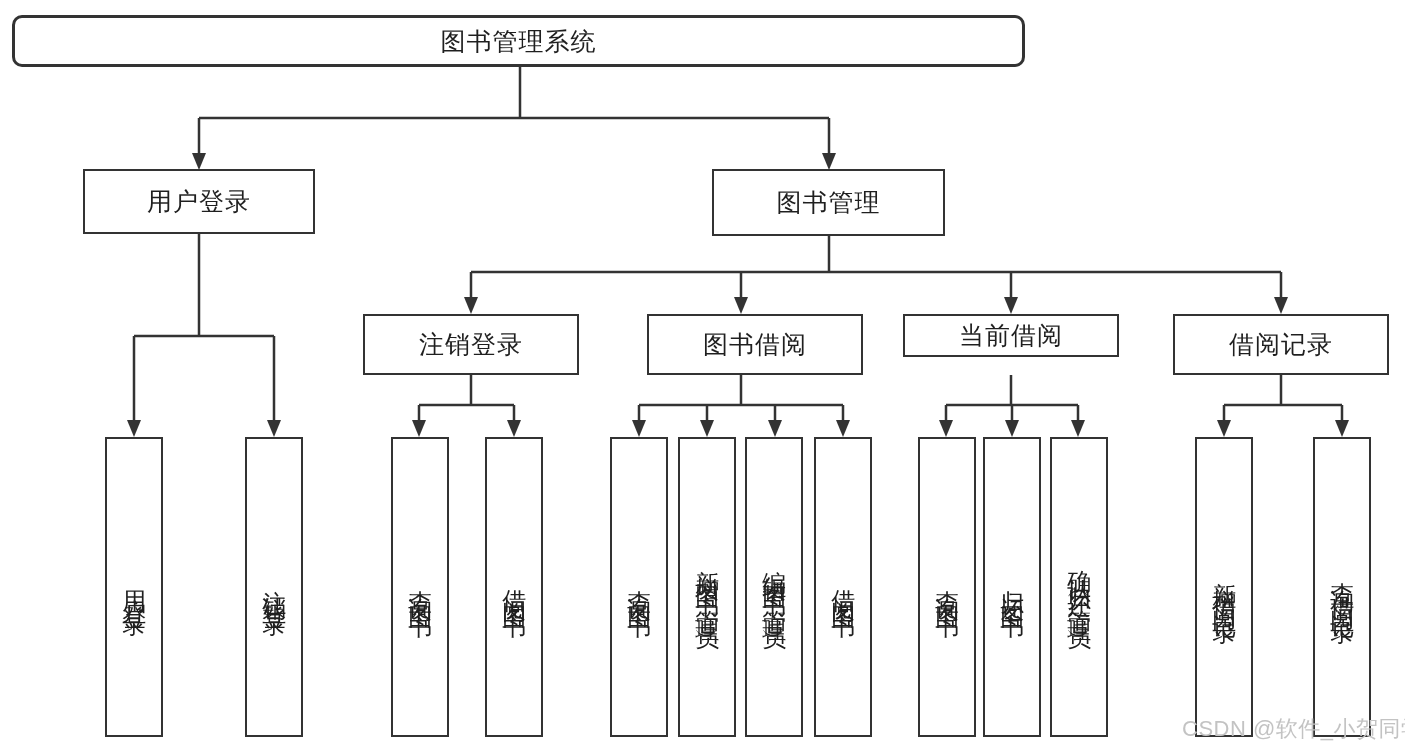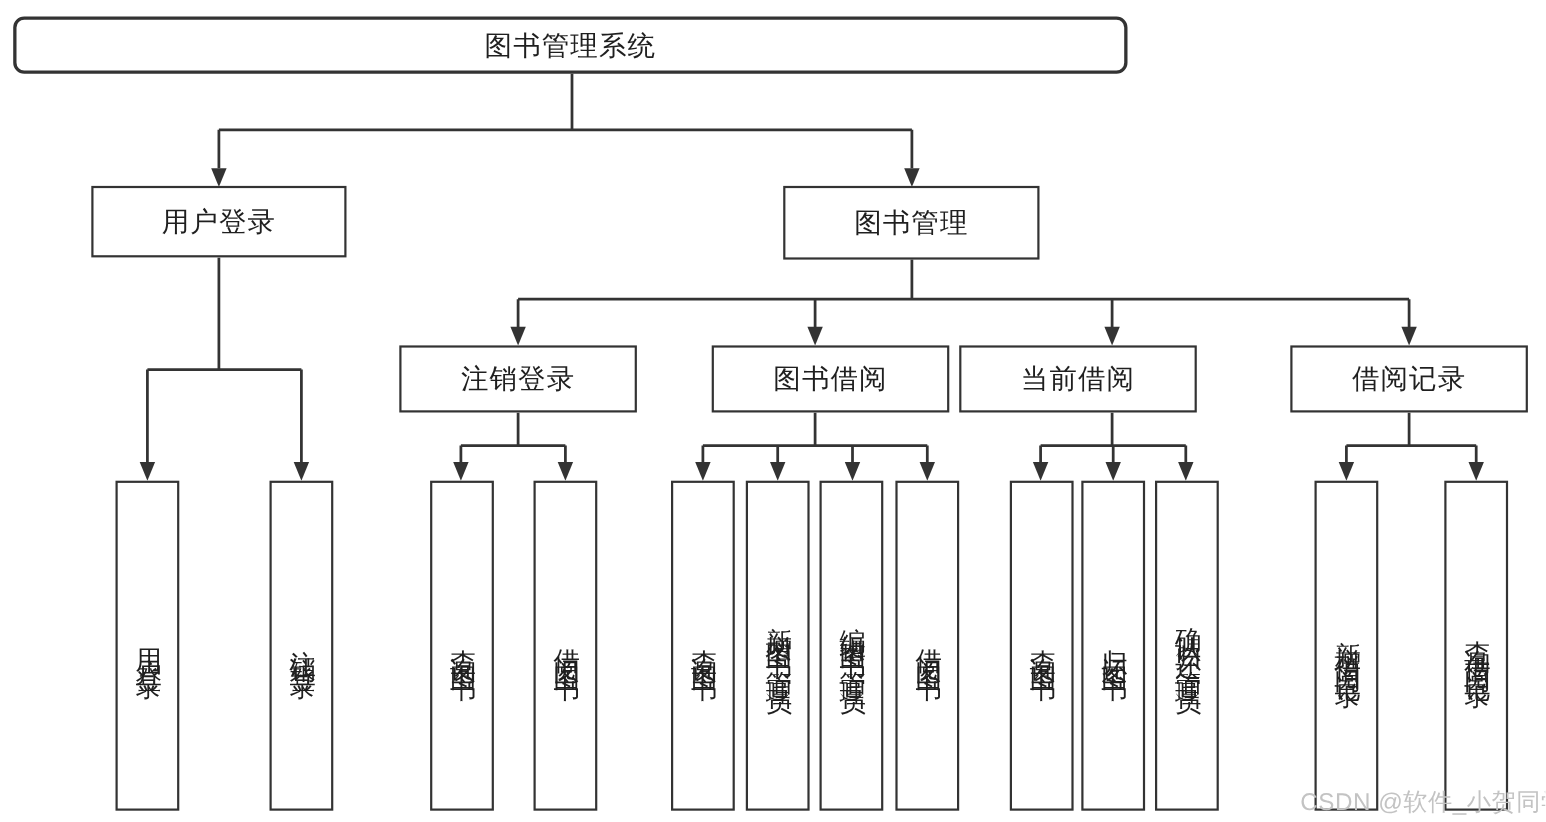--- a/index.html
+++ b/index.html
@@ -106,21 +106,21 @@
   <div class="node h" style="left:712px;top:169px;width:233px;height:67px;font-family:Liberation Mono, monospace;">
     <span>图书管理</span>
   </div>
 
   <div class="node h" style="left:363px;top:314px;width:216px;height:61px;">
     <span>注销登录</span>
   </div>
   <div class="node h" style="left:647px;top:314px;width:216px;height:61px;">
     <span>图书借阅</span>
   </div>
-  <div class="node h" style="left:872px;top:314px;width:216px;height:61px;">
+  <div class="node h" style="left:903px;top:314px;width:216px;height:43px;">
     <span>当前借阅</span>
   </div>
   <div class="node h" style="left:1173px;top:314px;width:216px;height:61px;">
     <span>借阅记录</span>
   </div>
 
   <div class="node v" style="left:105px;">
     <span class="vtext">用户登录</span>
   </div>
   <div class="node v" style="left:245px;">

